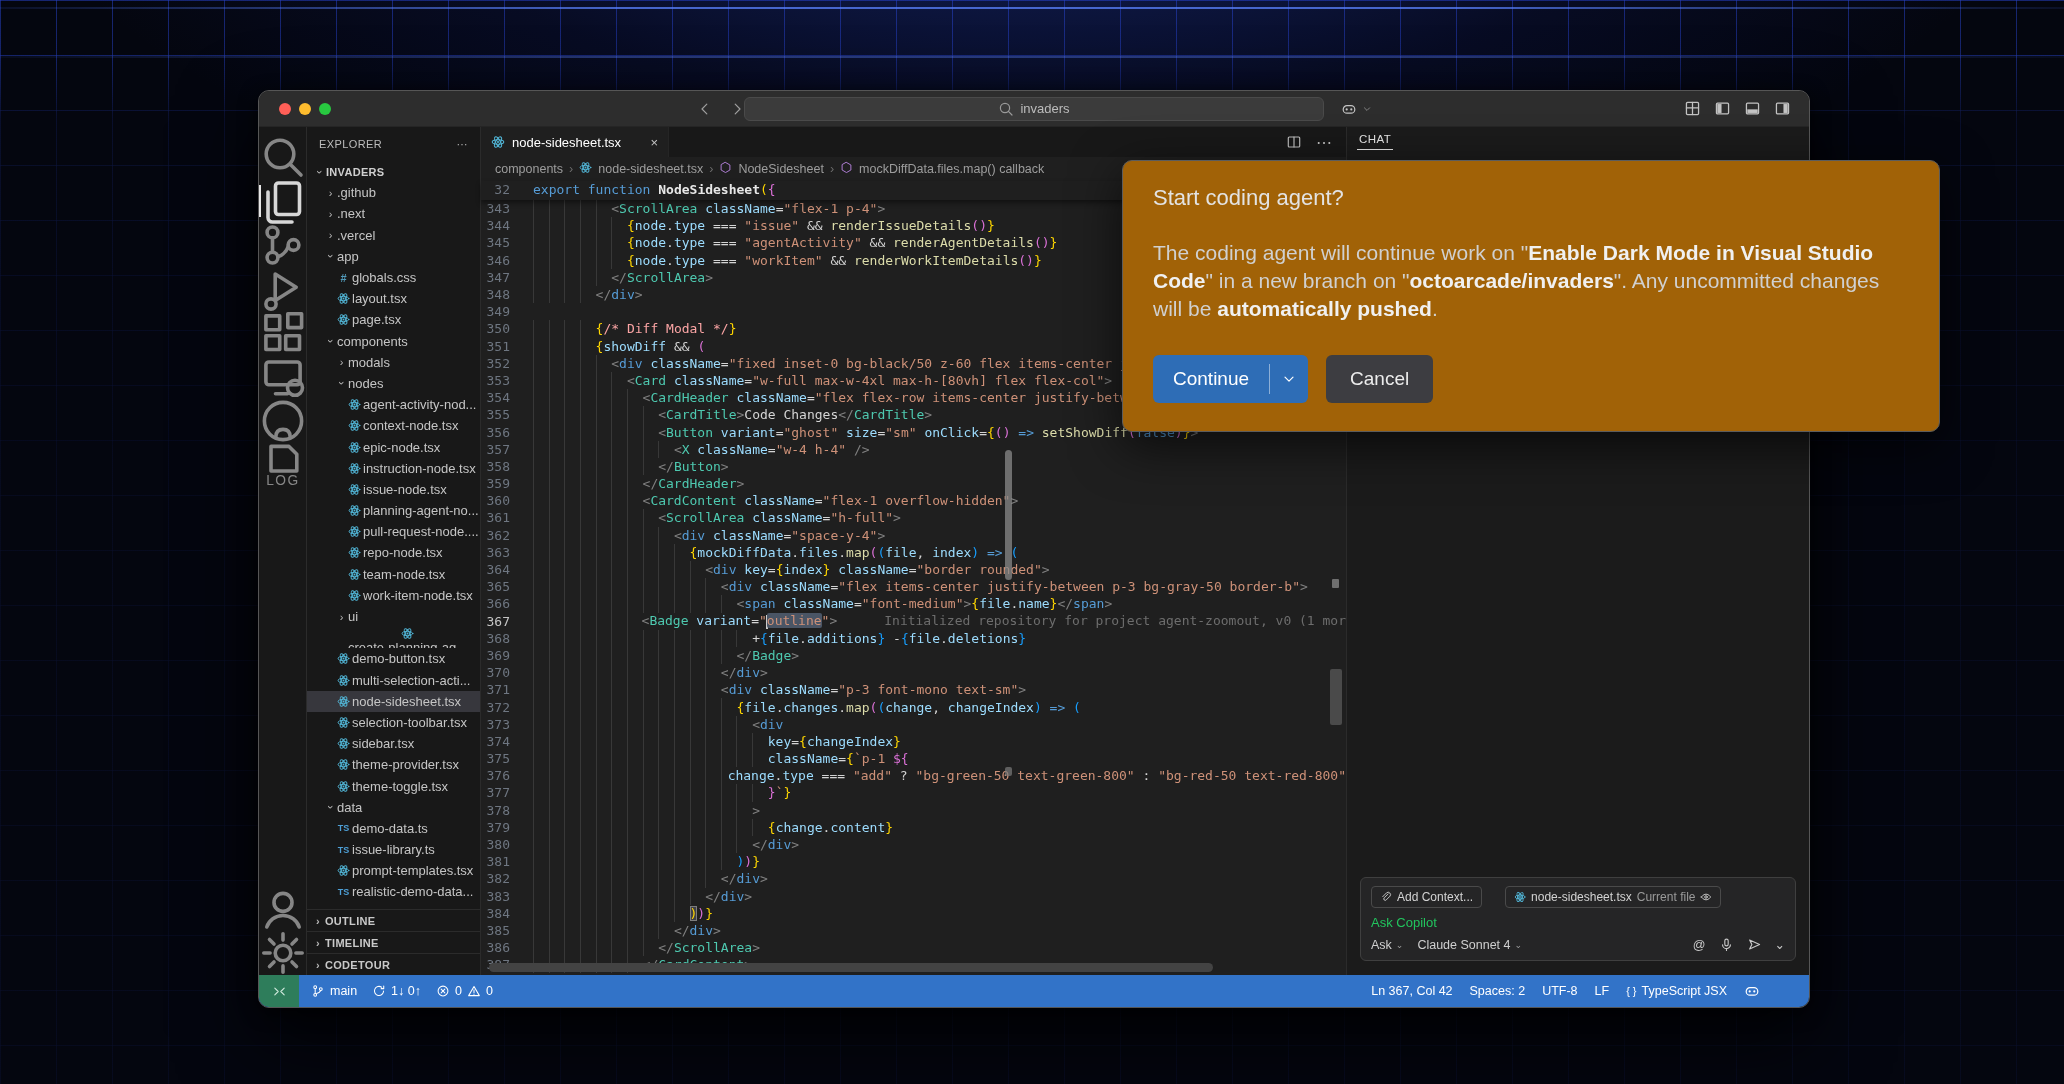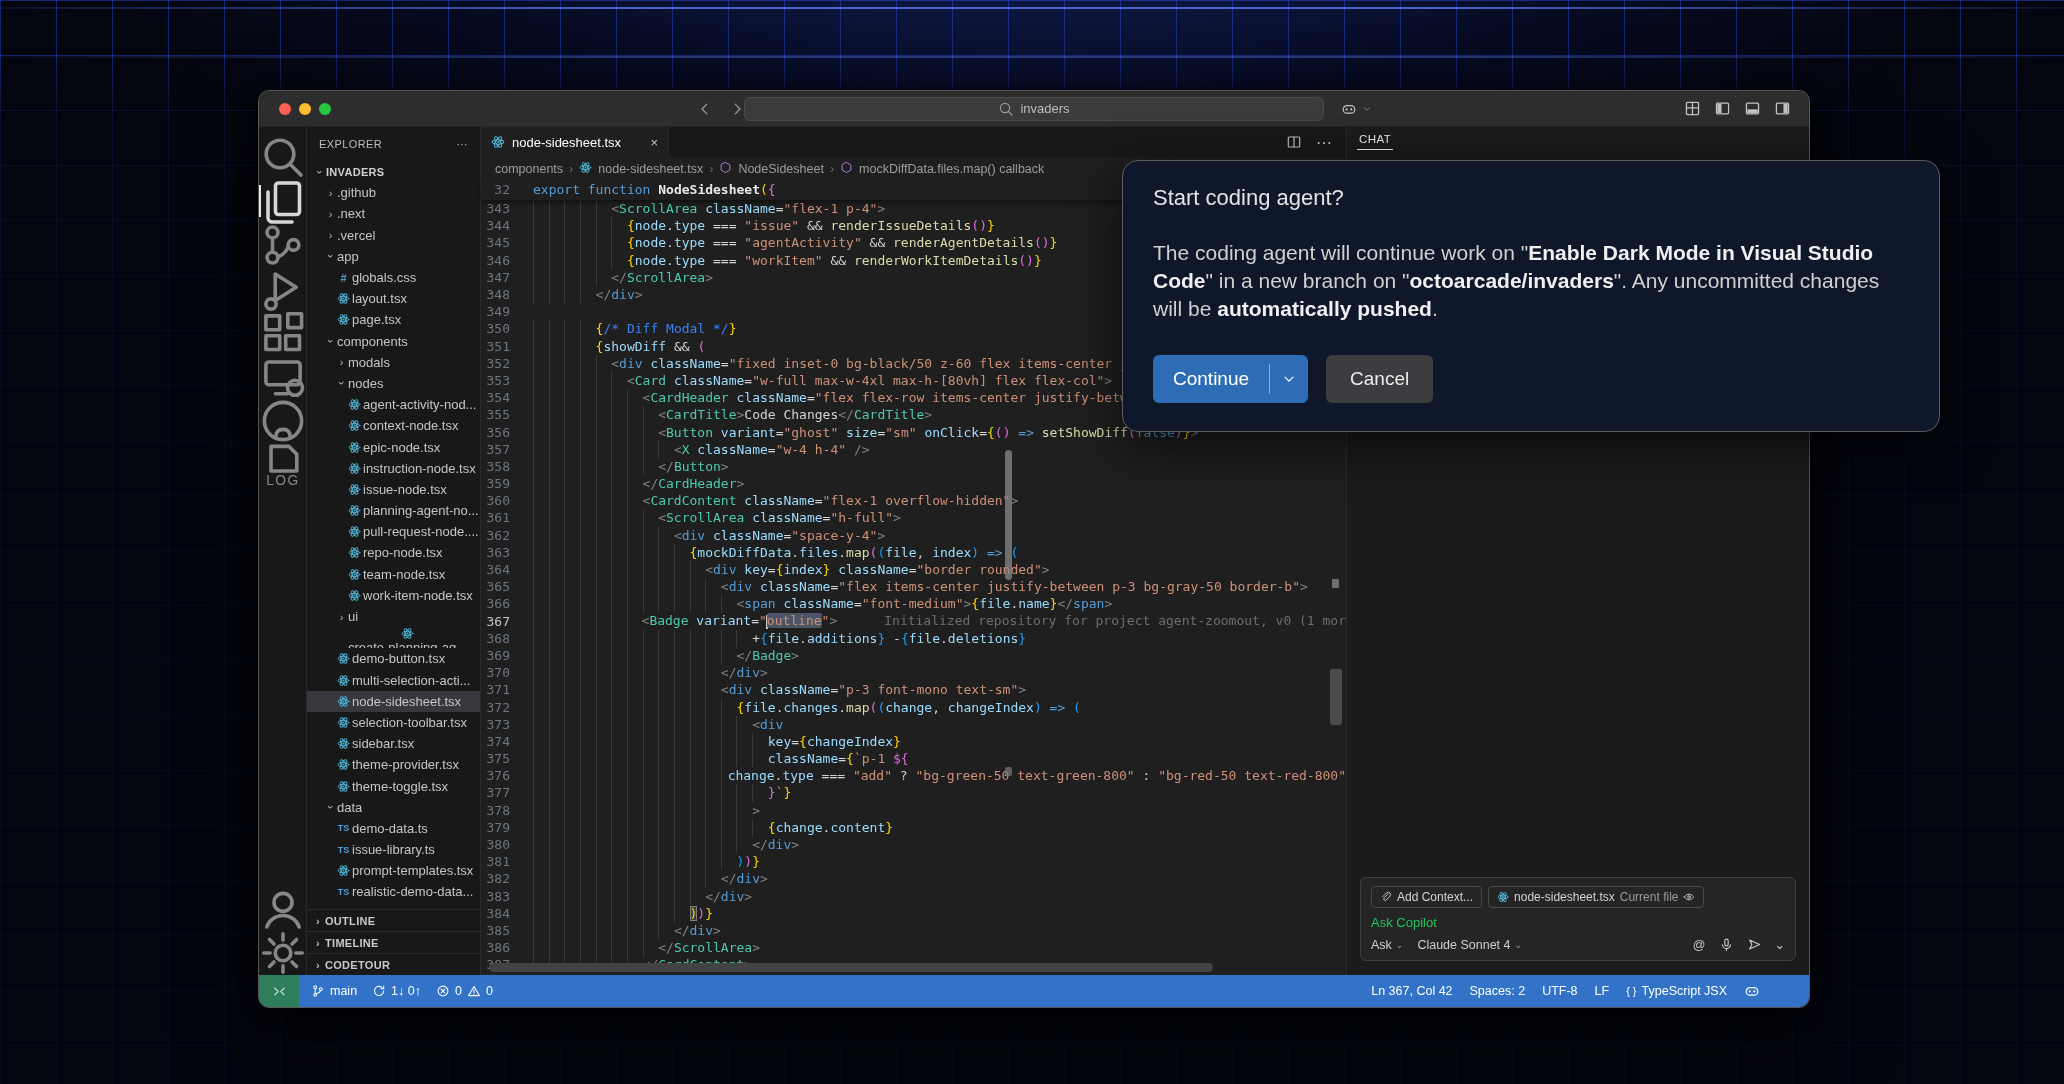--- a/index.html
+++ b/index.html
@@ -82,62 +82,62 @@
   
   .code-font { font-family:"DejaVu Sans Mono", monospace; font-size:13px; }
   .sticky { height:19px; flex:none; display:flex; background:#1f1f1f; box-shadow:0 3px 5px rgba(0,0,0,.45); position:relative; z-index:3; }
   .codearea { flex:1; overflow:hidden; position:relative; }
   .code-line { height:17.2px; display:flex; align-items:center; white-space:pre; }
   .ln { width:52px; flex:none; text-align:right; padding-right:23px; color:#6e7681; }
   .ln.on { color:#c6c6c6; }
   .ind { display:inline-block; align-self:stretch;
     background:repeating-linear-gradient(90deg,#383838 0,#383838 1px,transparent 1px,transparent 2ch); }
   .tk-g{color:#808080}.tk-c{color:#4ec9b0}.tk-t{color:#569cd6}.tk-a{color:#9cdcfe}.tk-s{color:#ce9178}
-  .tk-o{color:#d4d4d4}.tk-v{color:#9cdcfe}.tk-f{color:#dcdcaa}.tk-k{color:#569cd6}.tk-m{color:#3b82f6}
+  .tk-o{color:#d4d4d4}.tk-v{color:#9cdcfe}.tk-f{color:#dcdcaa}.tk-k{color:#569cd6}.tk-m{color:#fca5a5}
   .tk-b1{color:#ffd700}.tk-b2{color:#da70d6}.tk-b3{color:#179fff}.tk-gh{color:#6d6d6d}
   .tk-w{color:#d4d4d4}.tk-wb{color:#e8e8e8;font-weight:700}
   .tk-shl{color:#ce9178;background:#4a5565;border-radius:2px}
   .tk-bx{color:#ffd700;background:#3f3f46;box-shadow:0 0 0 1px #7e7e7e inset}
   .caret{display:inline-block;width:1.5px;height:14px;background:#cccccc;margin:0 -.75px;vertical-align:middle}
   .hscroll { position:absolute; left:8px; bottom:3px; width:724px; height:9px; background:#434343; border-radius:5px; z-index:4; }
   .vfloat { position:absolute; left:524px; top:323px; width:7px; height:130px; background:#8a8a8a; opacity:.75; border-radius:4px; z-index:4; }
   .vfloat-dot { position:absolute; left:524px; top:640px; width:7px; height:9px; background:#7a7a7a; opacity:.7; border-radius:2px; z-index:4; }
   .vthumb { position:absolute; right:4px; top:542px; width:12px; height:56px; background:#4a4a4a; border-radius:2px; z-index:4; }
   .vmark { position:absolute; right:7px; top:452px; width:7px; height:9px; background:#6f6f6f; border-radius:1px; z-index:4; }
 
   
   .chatpanel { width:463px; flex:none; background:#1b1b1b; border-left:1px solid #2b2b2b; display:flex; flex-direction:column; }
   .chat-header { height:40px; flex:none; display:flex; align-items:center; padding:0 14px 16px 10px; border-bottom:1px solid #333; color:#bdbdbd; }
   .chat-tab { font-size:11.5px; letter-spacing:.4px; color:#e7e7e7; border-bottom:1px solid #e7e7e7; padding:5px 2px 4px; }
   .chat-actions { margin-left:auto; display:flex; gap:13px; align-items:center; }
   .chat-body { flex:1; }
   .chat-input { flex:none; margin:0 13px 14px; background:#252526; border:1px solid #3f3f3f; border-radius:6px; padding:8px 10px; display:flex; flex-direction:column; gap:7px; }
-  .chip-row { display:flex; gap:6px; }
+  .chip-row { display:flex; gap:23px; }
   .chip { display:inline-flex; align-items:center; gap:5px; border:1px solid #4a4a4a; border-radius:4px; height:22px; padding:0 8px; font-size:12px; color:#d3d3d3; }
   .chip [data-icon] svg { width:12px; height:12px; }
   .chip .muted { color:#9a9a9a; }
   .chat-placeholder { color:#22c55e; font-size:13px; }
   .chat-controls { display:flex; align-items:center; gap:14px; color:#cfcfcf; font-size:12.5px; }
   .ctl { display:inline-flex; align-items:center; gap:4px; }
   .ctl .cv { font-size:9px; color:#9f9f9f; }
   .chat-controls .right { margin-left:auto; display:flex; align-items:center; gap:13px; color:#c9c9c9; }
   .chat-controls .right [data-icon] svg { width:15px; height:15px; }
 
   
   .statusbar { height:32px; flex:none; background:#3273c8; display:flex; align-items:center; color:#fff; font-size:12.5px; }
   .sb-remote { width:40px; height:32px; background:#2e7d5b; display:flex; align-items:center; justify-content:center; border-radius:0 0 0 10px; color:#cfe9dc; }
   .sb-remote [data-icon] svg { width:15px; height:15px; }
   .sb-left { display:flex; align-items:center; gap:15px; padding-left:12px; }
   .sb-right { margin-left:auto; display:flex; align-items:center; gap:17px; padding-right:16px; }
   .sb-item { display:inline-flex; align-items:center; gap:5px; }
   .sb-item [data-icon] svg { width:14px; height:14px; }
 
   
-  .dialog { position:absolute; left:1122px; top:160px; width:818px; background:#0f172a; border:1px solid #5c5c5c;
-    border-radius:16px; box-shadow:0 14px 50px rgba(0,0,0,.65); padding:24px 30px 28px; z-index:20; color:#d0d0d0; }
+  .dialog { position:absolute; left:1122px; top:160px; width:818px; background:#a16207; border:1px solid #5c5c5c;
+    border-radius:10px; box-shadow:0 14px 50px rgba(0,0,0,.65); padding:24px 30px 28px; z-index:20; color:#d0d0d0; }
   .dlg-title { font-size:22px; color:#e3e3e3; margin-bottom:28px; }
   .dlg-body { font-size:21px; line-height:28px; max-width:760px; margin-bottom:32px; }
   .dlg-body b { color:#f0f0f0; font-weight:700; }
   .dlg-actions { display:flex; align-items:center; gap:18px; }
   .btn-continue { display:inline-flex; align-items:center; height:48px; background:#2e6db6; border-radius:6px; color:#fff; }
   .bc-main { padding:0 20px; font-size:19px; }
   .bc-divider { width:1px; height:30px; background:rgba(255,255,255,.45); }
   .bc-chev { width:38px; display:flex; justify-content:center; }
   .bc-chev svg { width:14px; height:14px; }
   .btn-cancel { display:inline-flex; align-items:center; height:48px; padding:0 24px; background:#3d3d41; border-radius:6px; color:#ececec; font-size:19px; }

